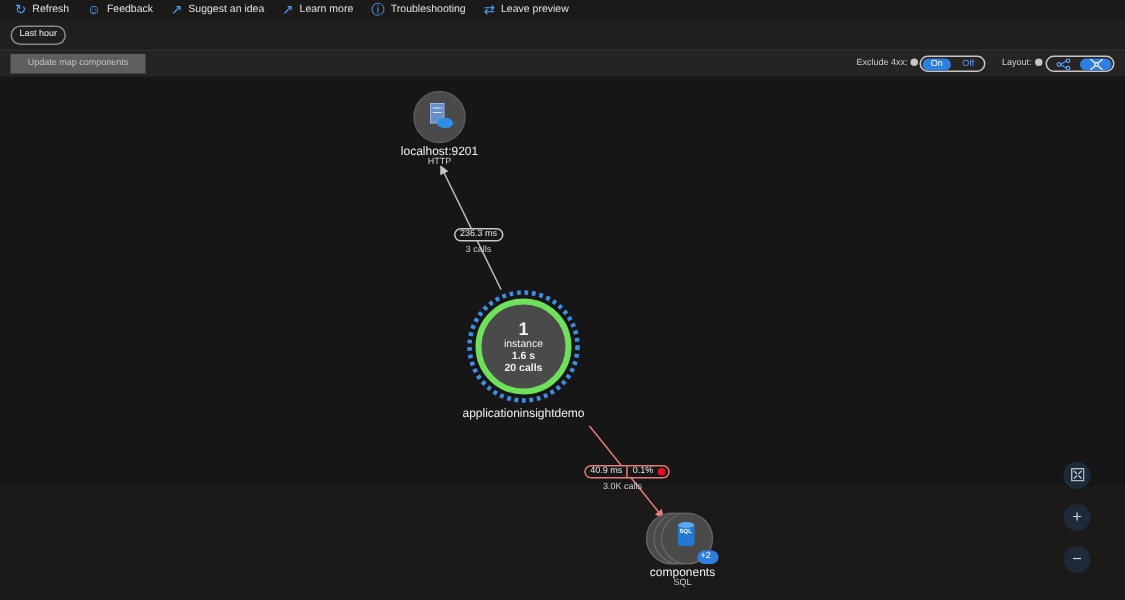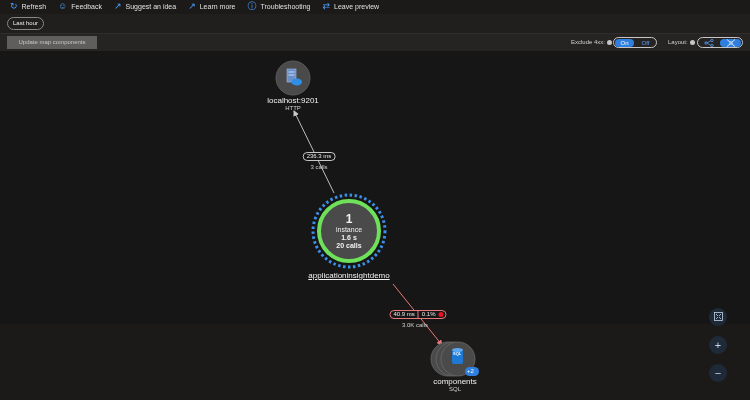--- a/index.html
+++ b/index.html
@@ -172,21 +172,21 @@
     <div style="font-size:8px;">localhost:9201</div>
     <div style="font-size:6px; color:#d0d0d0;">HTTP</div>
   </div>
 
   <div class="node-label" style="left:349px; top:162px; line-height:8px;">
     <div style="font-size:12px; font-weight:bold; line-height:13px;">1</div>
     <div style="font-size:7px;">instance</div>
     <div style="font-size:7px; font-weight:bold;">1.6 s</div>
     <div style="font-size:7px; font-weight:bold;">20 calls</div>
   </div>
-  <div class="node-label" style="left:349px; top:220px; font-size:8px;text-decoration:underline;">applicationinsightdemo</div>
+  <div class="node-label" style="left:349px; top:220px; font-size:8px;">applicationinsightdemo</div>
 
   <div class="node-label" style="left:455px; top:326px;">
     <div style="font-size:8px;">components</div>
     <div style="font-size:6px; color:#d0d0d0;">SQL</div>
   </div>
 
   <div class="edge-label" style="left:319px; top:101px;">236.3 ms</div>
   <div class="edge-sub" style="left:319px; top:113px;">3 calls</div>
 
   <div class="edge-label" style="left:418px; top:259px; border-color:#e87a7a; display:flex; padding:0;">

